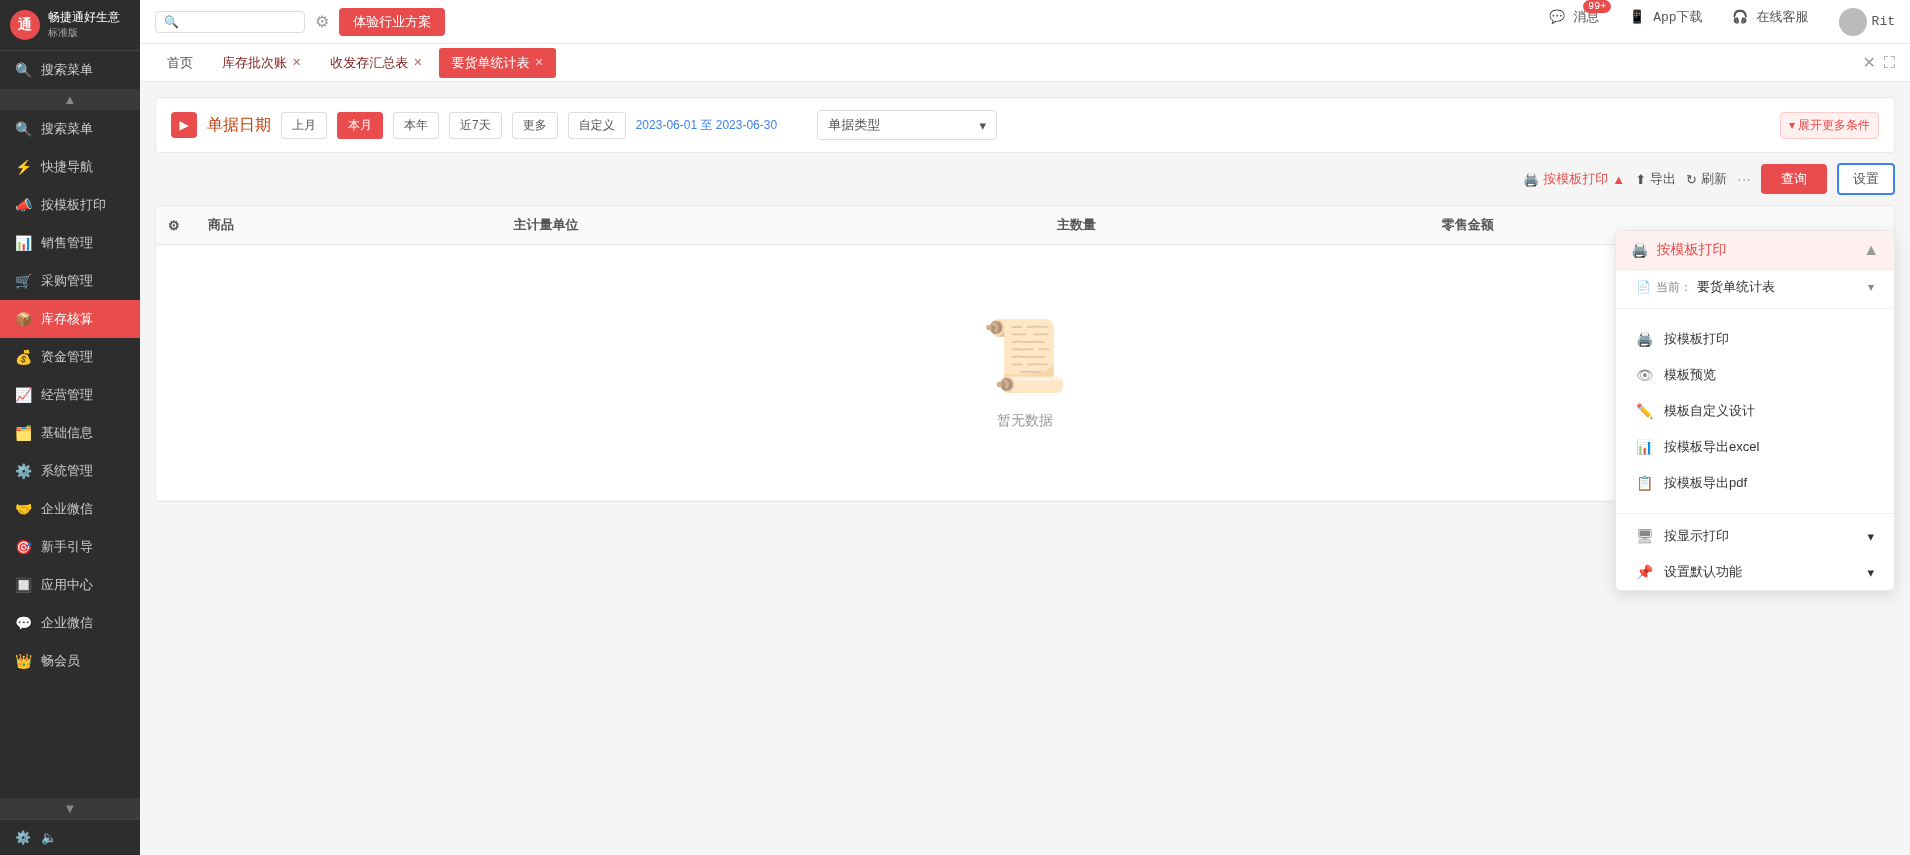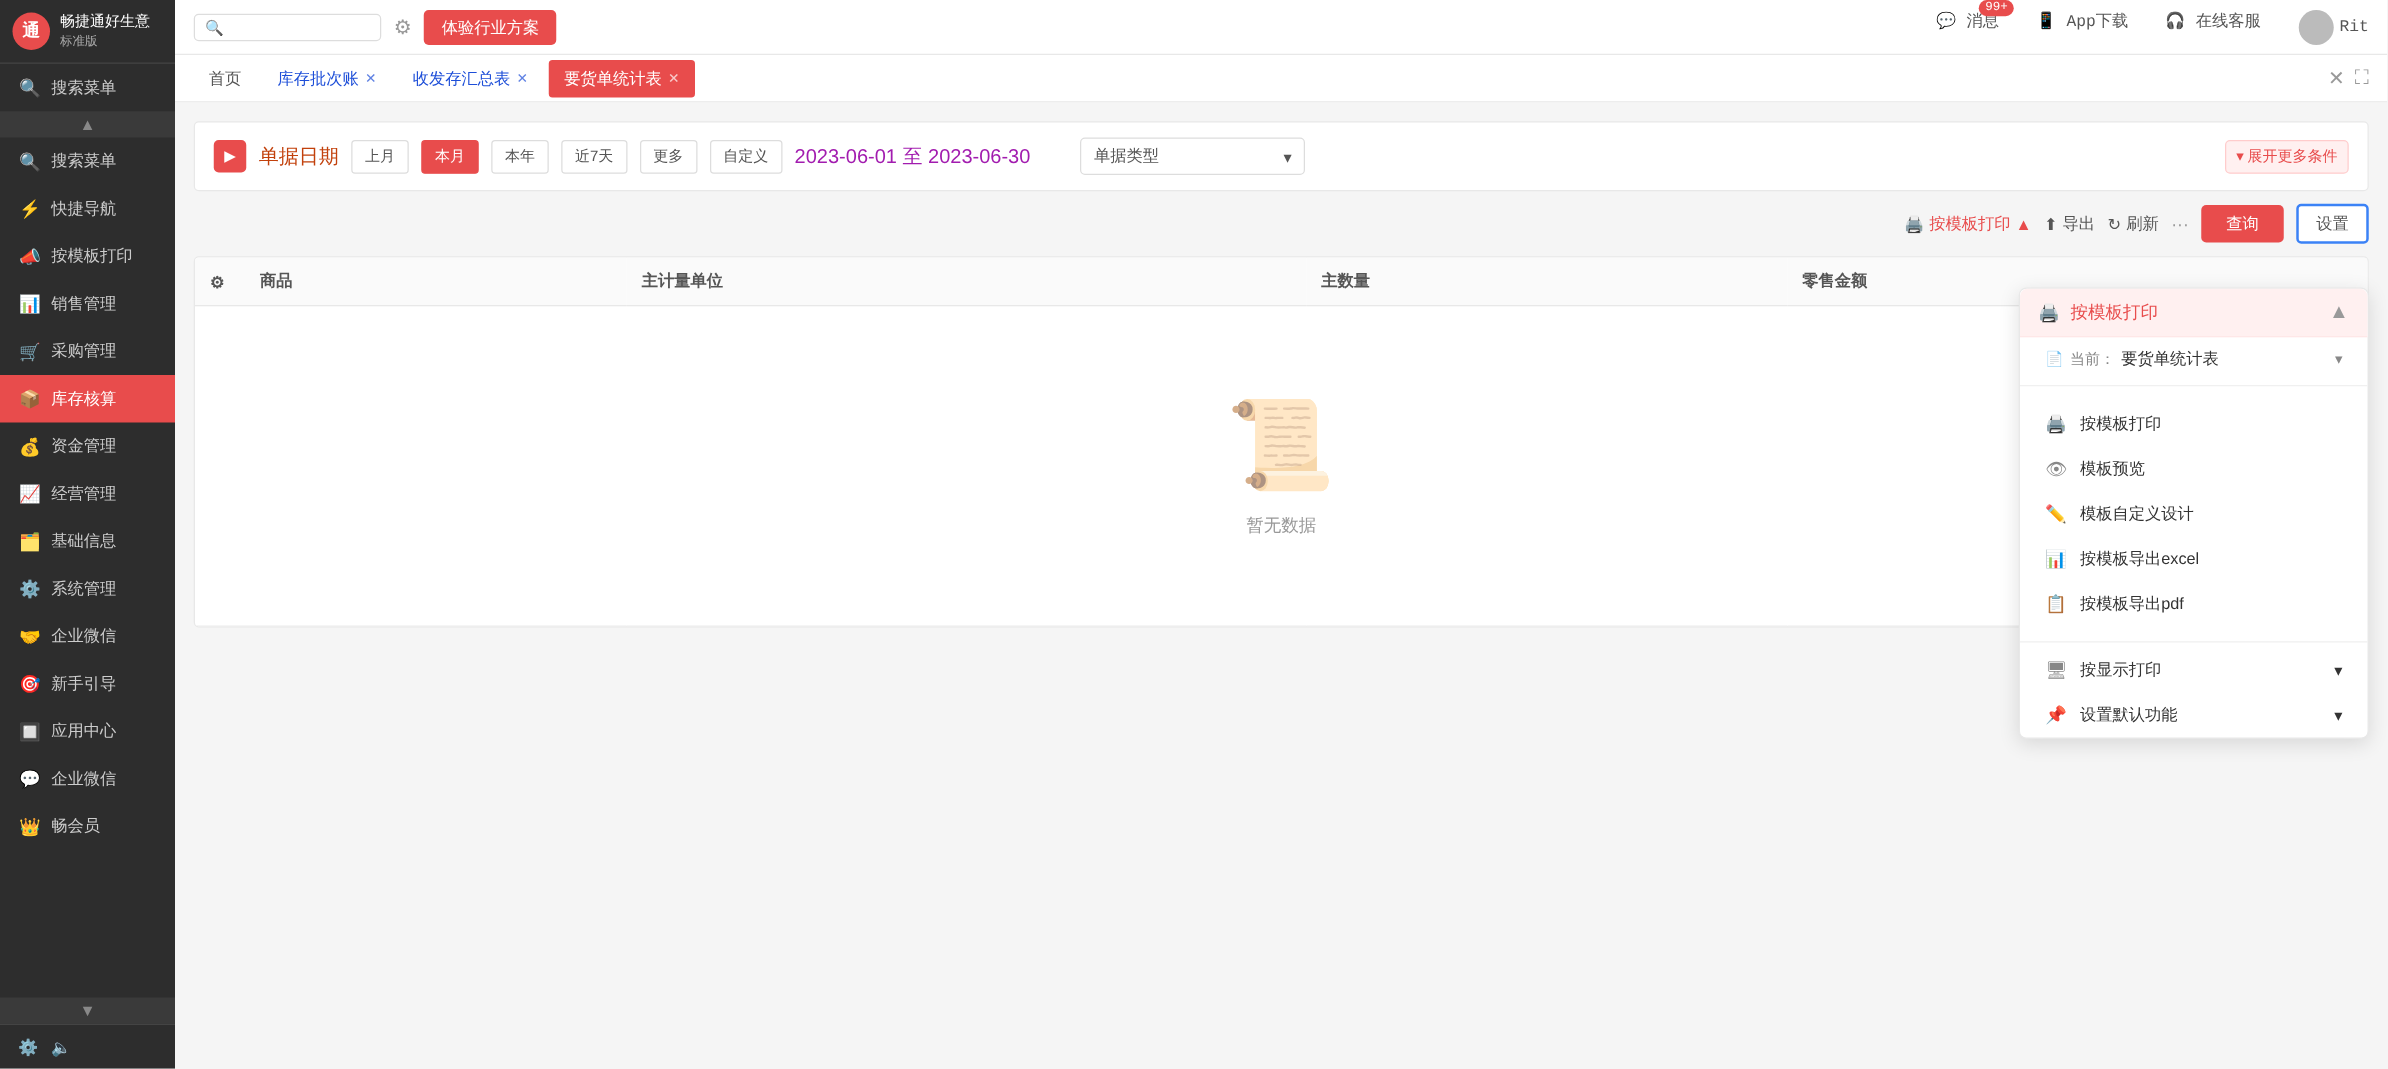--- a/index.html
+++ b/index.html
@@ -94,21 +94,21 @@
       border-bottom: 1px solid #e8e8e8;
       display: flex; align-items: center;
       padding: 0 15px;
       height: 38px;
       flex-shrink: 0;
       gap: 5px;
     }
     .tab {
       display: flex; align-items: center; gap: 5px;
       padding: 6px 12px;
-      font-size: 13px; color: #1d4ed8;
+      font-size: 13px; color: #7f1d1d;
       cursor: pointer; border-radius: 3px;
       white-space: nowrap;
     }
     .tab.active { background: #e84c4c; color: white; }
     .tab-close { font-size: 11px; color: inherit; opacity: 0.7; }
     .tab-home { color: #555; font-size: 13px; }
     .tab-spacer { flex: 1; }
     .tab-window-btns { display: flex; gap: 8px; align-items: center; color: #999; font-size: 16px; }
 
     
@@ -134,21 +134,21 @@
       padding: 4px 8px; font-size: 12px; cursor: pointer;
       display: flex; align-items: center; gap: 3px;
       margin-left: auto;
     }
     .date-btn {
       padding: 4px 10px; border-radius: 3px;
       border: 1px solid #ddd; font-size: 12px; cursor: pointer;
       background: #fff; color: #555;
     }
     .date-btn.active { background: #e84c4c; color: white; border-color: #e84c4c; }
-    .date-range { font-size: 16px; color: #a21caf; }
+    .date-range { font-size: 12px; color: #3b82f6; }
     .filter-select {
       display: flex; align-items: center; gap: 5px;
       border: 1px solid #ddd; border-radius: 4px;
       padding: 5px 10px; min-width: 180px;
       background: #fff; cursor: pointer; color: #555; font-size: 13px;
     }
 
     
     .table-toolbar {
       display: flex; align-items: center; justify-content: space-between;

